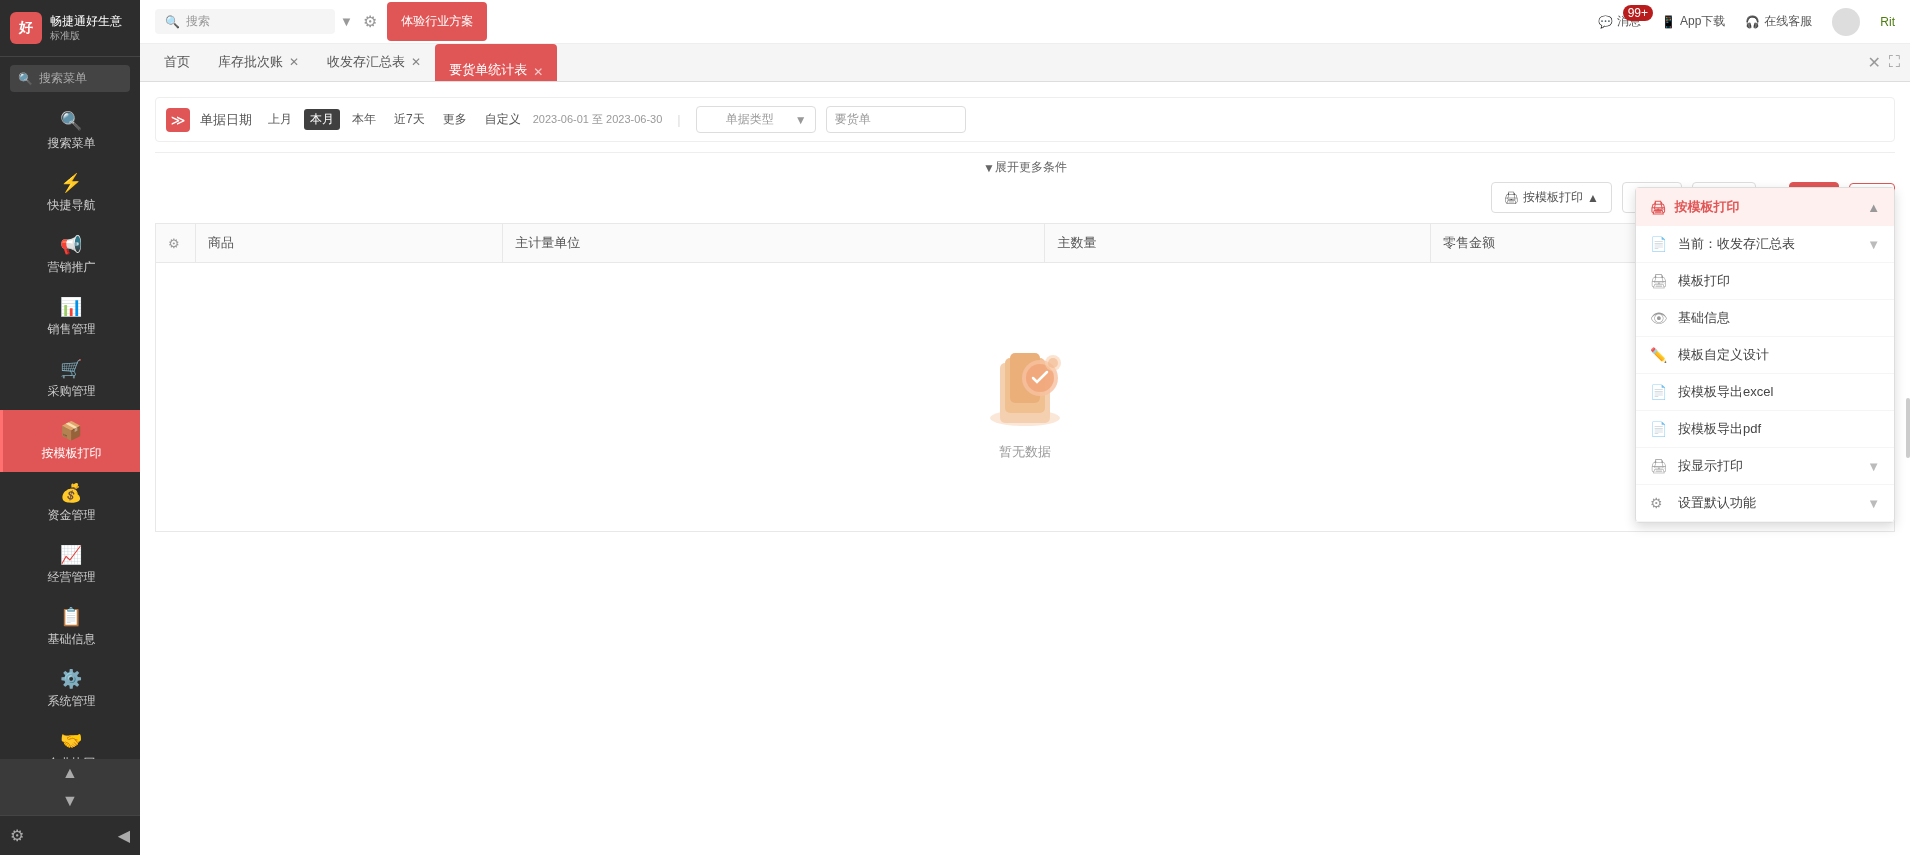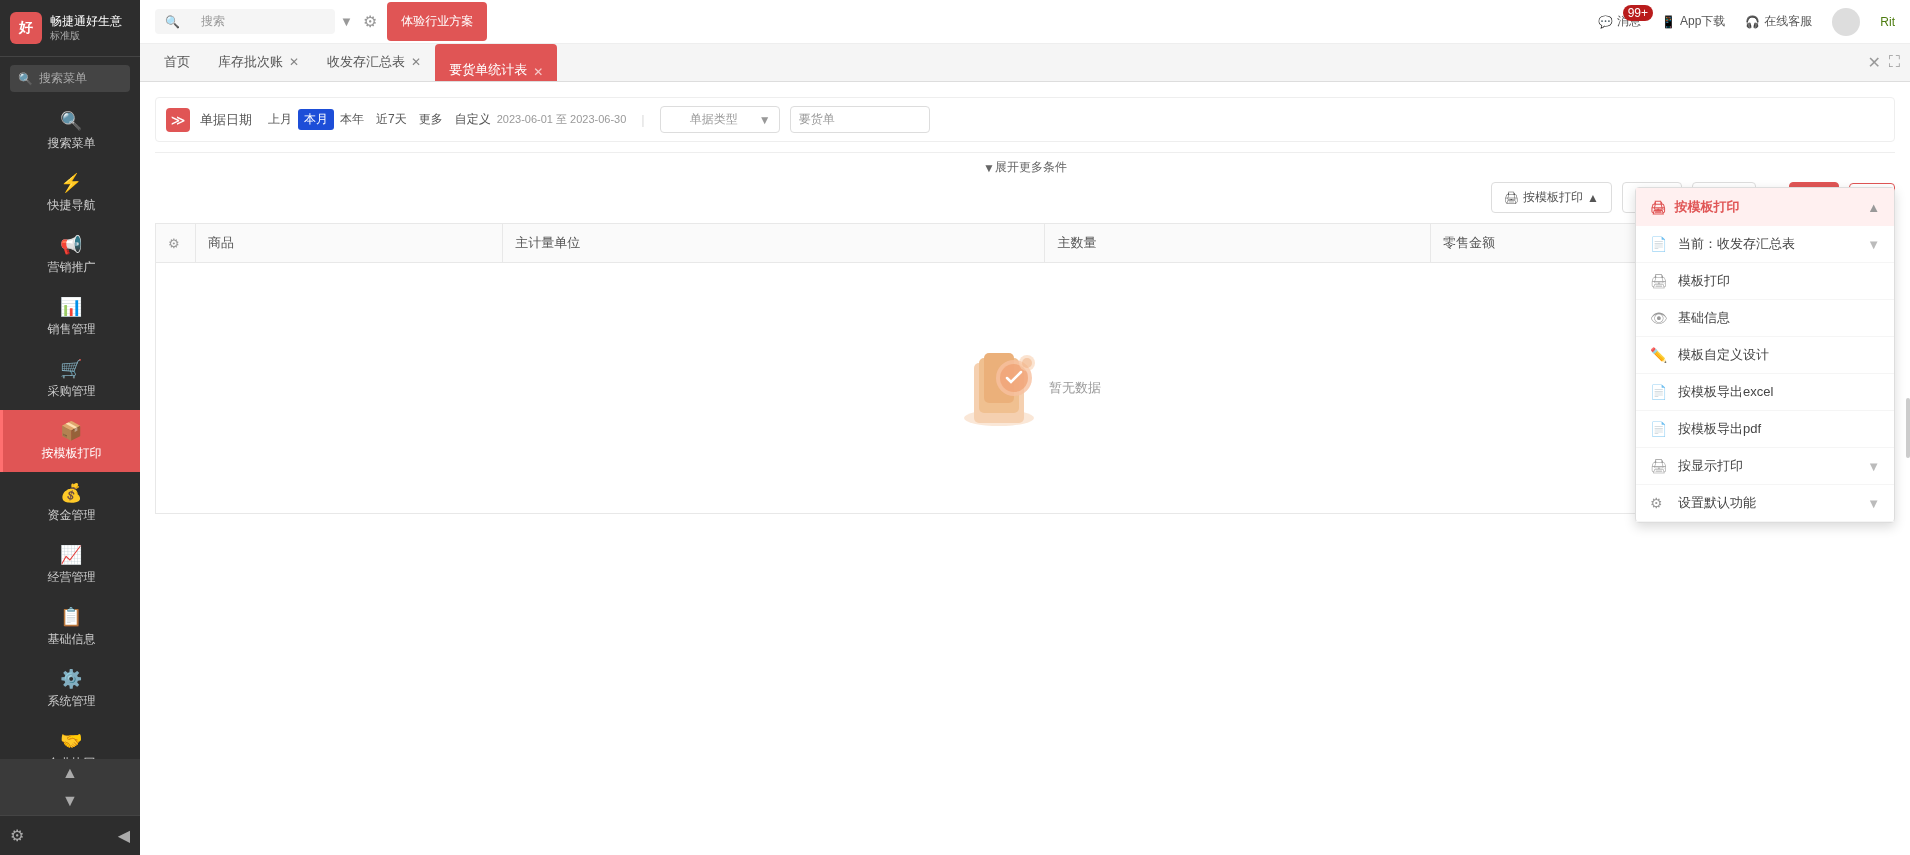--- a/index.html
+++ b/index.html
@@ -252,32 +252,32 @@
       font-size: 14px;
       flex-shrink: 0;
     }
     .filter-label {
       color: #555;
       font-size: 13px;
       white-space: nowrap;
     }
     .date-options {
       display: flex;
-      gap: 0;
+      gap: 6px;
       align-items: center;
     }
     .date-opt {
       color: #555;
       font-size: 12px;
       cursor: pointer;
       padding: 2px 6px;
       border-radius: 3px;
     }
     .date-opt.active {
-      background: #1d4ed8;
+      background: #404040;
       color: white;
       border-radius: 3px;
     }
     .date-range {
       color: #999;
       font-size: 11px;
     }
     .filter-divider {
       color: #ddd;
       margin: 0 5px;
@@ -429,21 +429,21 @@
       display: flex;
       align-items: center;
       gap: 10px;
     }
     .dropdown-sub-left .item-icon { color: #999; font-size: 14px; width: 18px; }
     .dropdown-sub .chevron { color: #bbb; }
 
     
     .no-data-container {
       display: flex;
-      flex-direction: row;
+      flex-direction: column;
       align-items: center;
       justify-content: center;
       padding: 60px 0;
     }
     .no-data-svg {
       width: 100px;
       height: 100px;
       margin-bottom: 10px;
     }
     .no-data-text {
@@ -535,21 +535,21 @@
     <span class="sidebar-bottom-icon">⚙</span>
     <span class="sidebar-bottom-icon">◀</span>
   </div>
 </div>
 
 <div class="main">
 
   <div class="topbar">
     <div class="topbar-search">
       <span>🔍</span>
-      <span style="margin-left:21px;">搜索</span>
+      <span style="margin-left:6px;">搜索</span>
     </div>
     <span class="topbar-arrow">▼</span>
     <span class="topbar-gear">⚙</span>
     <button class="topbar-experience">体验行业方案</button>
 
     <div class="topbar-right">
       <div class="topbar-btn">
         <span>💬</span>
         <span>消息</span>
         <span class="badge">99+</span>

